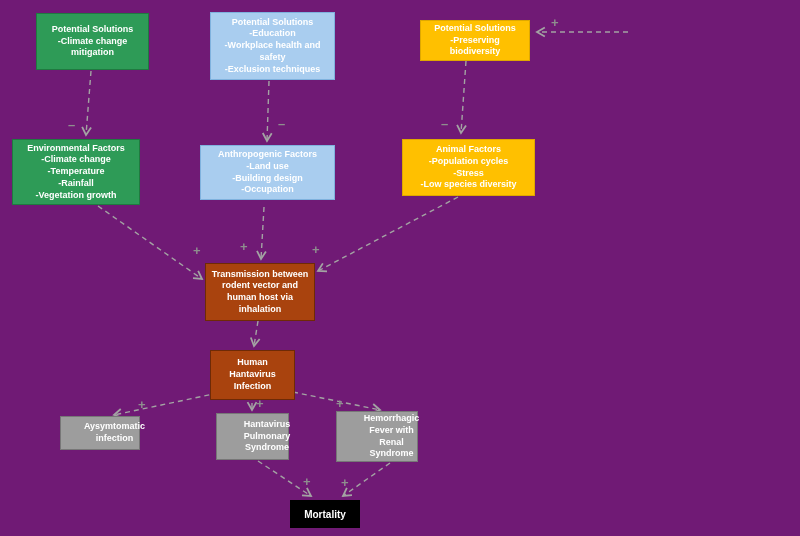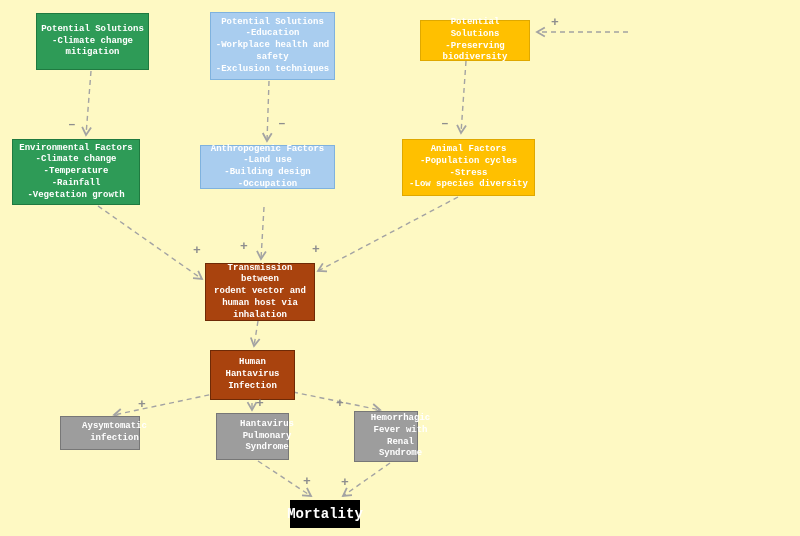--- a/index.html
+++ b/index.html
@@ -1,40 +1,40 @@
 <!DOCTYPE html>
 <html><head>
 <meta charset="utf-8">
 <style>
   html,body{margin:0;padding:0;background:#ffffff;}
   .canvas{
     position:relative;
     width:800px;height:536px;
-    font-family:Liberation Mono, monospace;
-    background:#fef9c3;
+    font-family:Liberation Sans, sans-serif;
+    background:#701a75;
     overflow:hidden;
   }
   svg.edges{position:absolute;left:0;top:0;}
   .node{
     position:absolute;
     box-sizing:border-box;
     display:flex;align-items:center;justify-content:center;
     text-align:center;
     color:#ffffff;
     font-size:9px;font-weight:700;line-height:1.3;
     white-space:pre-line;
     padding:2px 3px;
     border:1.5px solid transparent;
   }
   .green{background:#2E9B57;border-color:#1F7A40;}
   .blue{background:#A9CDEF;border-color:#7FB2DE;}
   .gold{background:#FFC000;border-color:#DFA800;}
   .rust{background:#A9430E;border-color:#6E2A06;}
   .gray{background:#9D9D9D;border-color:#777777;padding-left:32px;}
-  .black{background:#000000;border-color:#000000;font-size:14px;text-align:right;}
+  .black{background:#000000;border-color:#000000;font-size:10px;text-align:right;}
   .edge-label{
     position:absolute;
     color:#8E8E8E;
     font-size:13px;font-weight:700;
     line-height:1;
   }
 </style>
 </head>
 <body>
 
@@ -76,21 +76,21 @@
   <div class="node gold" style="left:420px;top:20px;width:110px;height:41px">Potential Solutions
 -Preserving biodiversity</div>
 
 
   <div class="node green" style="left:12px;top:139px;width:128px;height:66px">Environmental Factors
 -Climate change
 -Temperature
 -Rainfall
 -Vegetation growth</div>
 
-  <div class="node blue" style="left:200px;top:145px;width:135px;height:44px">Anthropogenic Factors
+  <div class="node blue" style="left:200px;top:145px;width:135px;height:55px">Anthropogenic Factors
 -Land use
 -Building design
 -Occupation</div>
 
   <div class="node rust" style="left:205px;top:263px;width:110px;height:58px">Transmission between
 rodent vector and
 human host via
 inhalation</div>
 
   <div class="node gold" style="left:402px;top:139px;width:133px;height:57px">Animal Factors
@@ -102,21 +102,21 @@
 Hantavirus
 Infection</div>
 
   <div class="node gray" style="left:60px;top:416px;width:80px;height:34px">Aysymtomatic
 infection</div>
 
   <div class="node gray" style="left:216px;top:413px;width:73px;height:47px">Hantavirus
 Pulmonary
 Syndrome</div>
 
-  <div class="node gray" style="left:354px;top:411px;width:64px;height:51px">Hemorrhagic
+  <div class="node gray" style="left:336px;top:411px;width:82px;height:51px">Hemorrhagic
 Fever with Renal
 Syndrome</div>
 
   <div class="node black" style="left:290px;top:500px;width:70px;height:28px">Mortality</div>
 
   <span class="edge-label" style="left:68px;top:118px">–</span>
   <span class="edge-label" style="left:278px;top:117px">–</span>
   <span class="edge-label" style="left:441px;top:117px">–</span>
   <span class="edge-label" style="left:551px;top:16px">+</span>
   <span class="edge-label" style="left:193px;top:244px">+</span>

